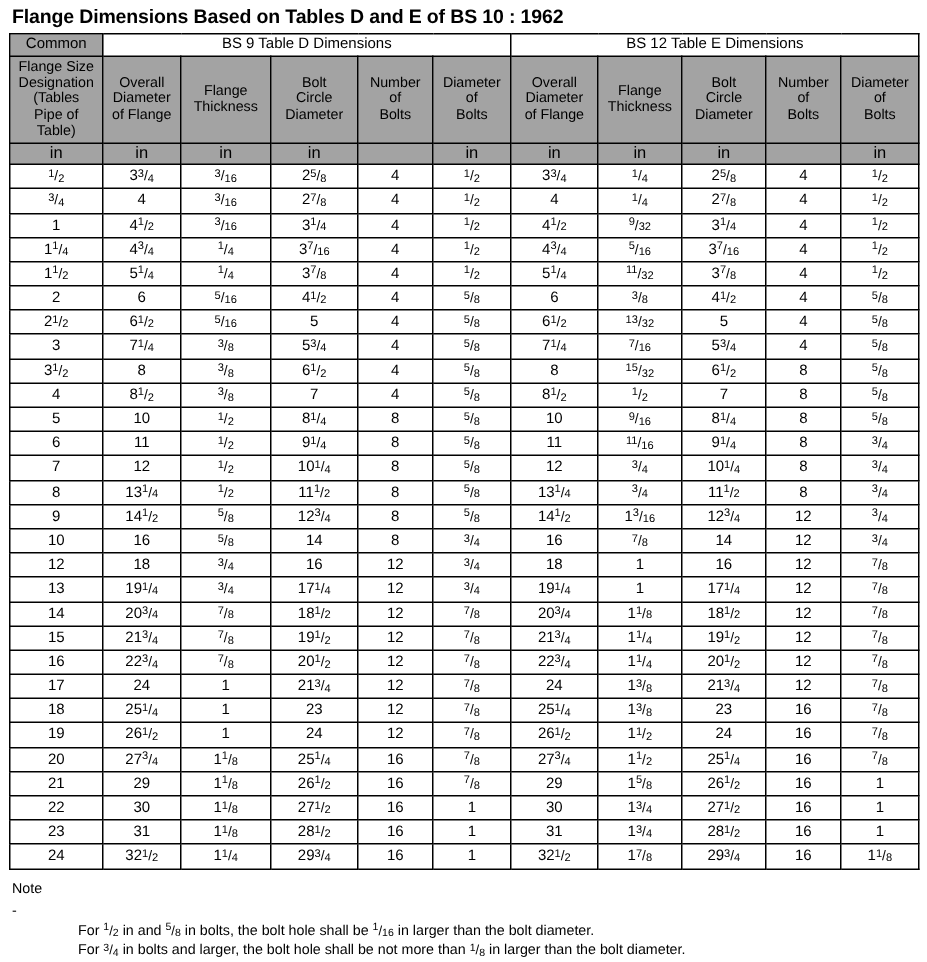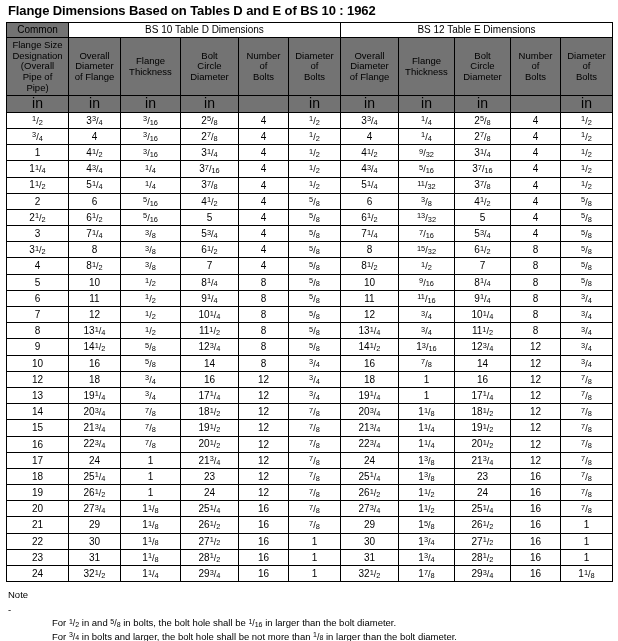--- a/index.html
+++ b/index.html
@@ -33,26 +33,26 @@
   table.flange td, table.flange th {
     border: 1px solid #000;
     text-align: center;
     vertical-align: middle;
     font-weight: normal;
     padding: 0;
     line-height: 1.12;
   }
 
   
-  .hdr-gray { background: #737373; }
+  .hdr-gray { background: #a3a3a3; }
   .hdr-white { background: #ffffff; }
 
   tr.group-row td { height: 15px; font-size: 10px; }
   tr.label-row td { height: 57px; font-size: 9.5px; padding: 2px 1px; }
-  tr.unit-row td { height: 14px; font-size: 14px; }
+  tr.unit-row td { height: 14px; font-size: 11px; }
   tr.data-row td { height: 16.2px; font-size: 10px; }
   .div-right { border-right-width: 2px; }
 
   
   .fr { white-space: nowrap; }
   .fr sup {
     font-size: 0.74em;
     vertical-align: baseline;
     position: relative;
     top: -0.33em;
@@ -92,30 +92,30 @@
         <col style="width:52px">
       <col style="width:58px">
         <col style="width:56px">
         <col style="width:56px">
       <col style="width:50px">
         <col style="width:52px">
     </colgroup>
     <tbody>
       <tr class="group-row">
         <td class="hdr-gray">Common</td>
-        <td class="hdr-white div-right" colspan="5">BS 10 Table D Dimensions</td>
+        <td class="hdr-white div-right" colspan="5">BS 9 Table D Dimensions</td>
         <td class="hdr-white" colspan="5">BS 12 Table E Dimensions</td>
       </tr>
       <tr class="label-row" id="hdr-row">
           <td class="hdr-gray">
             <div>Flange Size</div>
             <div>Designation</div>
-            <div>(Overall</div>
+            <div>(Tables</div>
             <div>Pipe of</div>
-            <div>Pipe)</div>
+            <div>Table)</div>
           </td>
           <td class="hdr-gray">
             <div>Overall</div>
             <div>Diameter</div>
             <div>of Flange</div>
           </td>
           <td class="hdr-gray">
             <div>Flange</div>
             <div>Thickness</div>
           </td>

